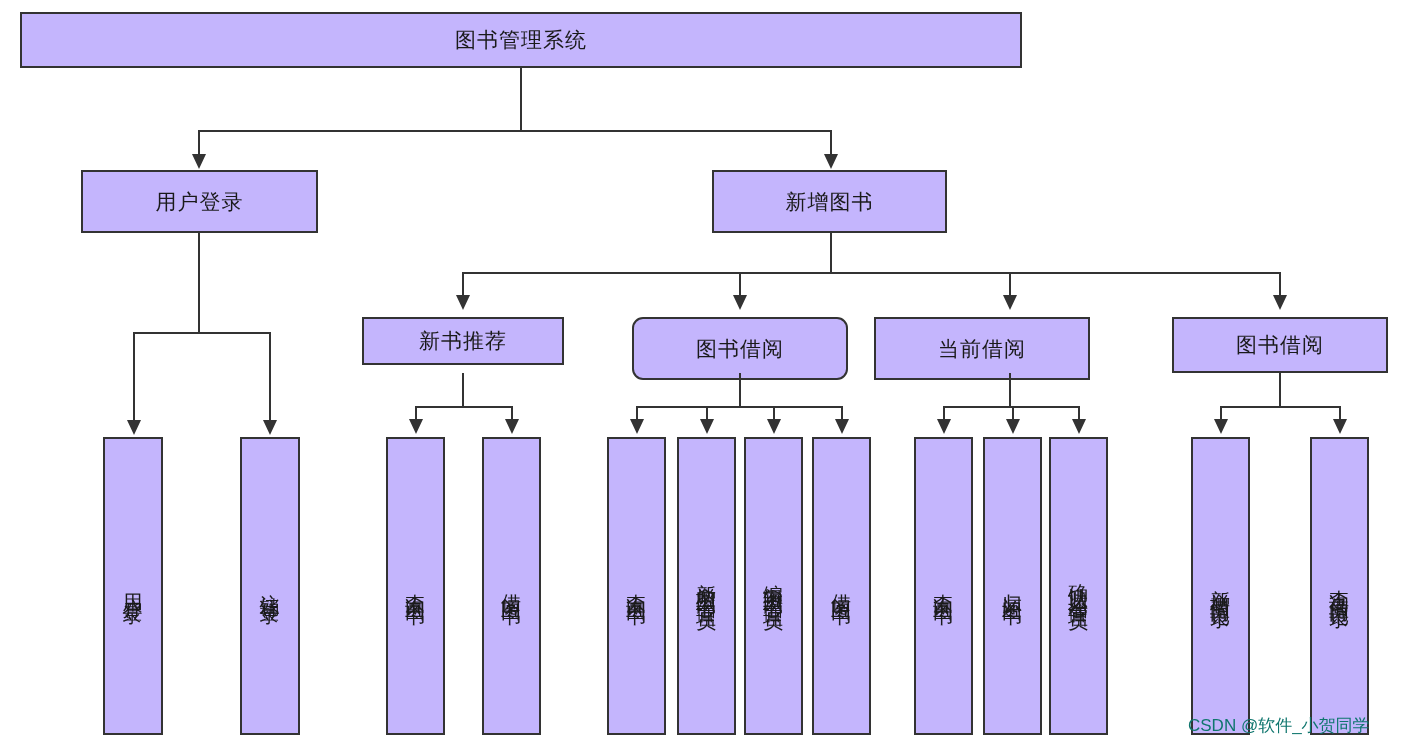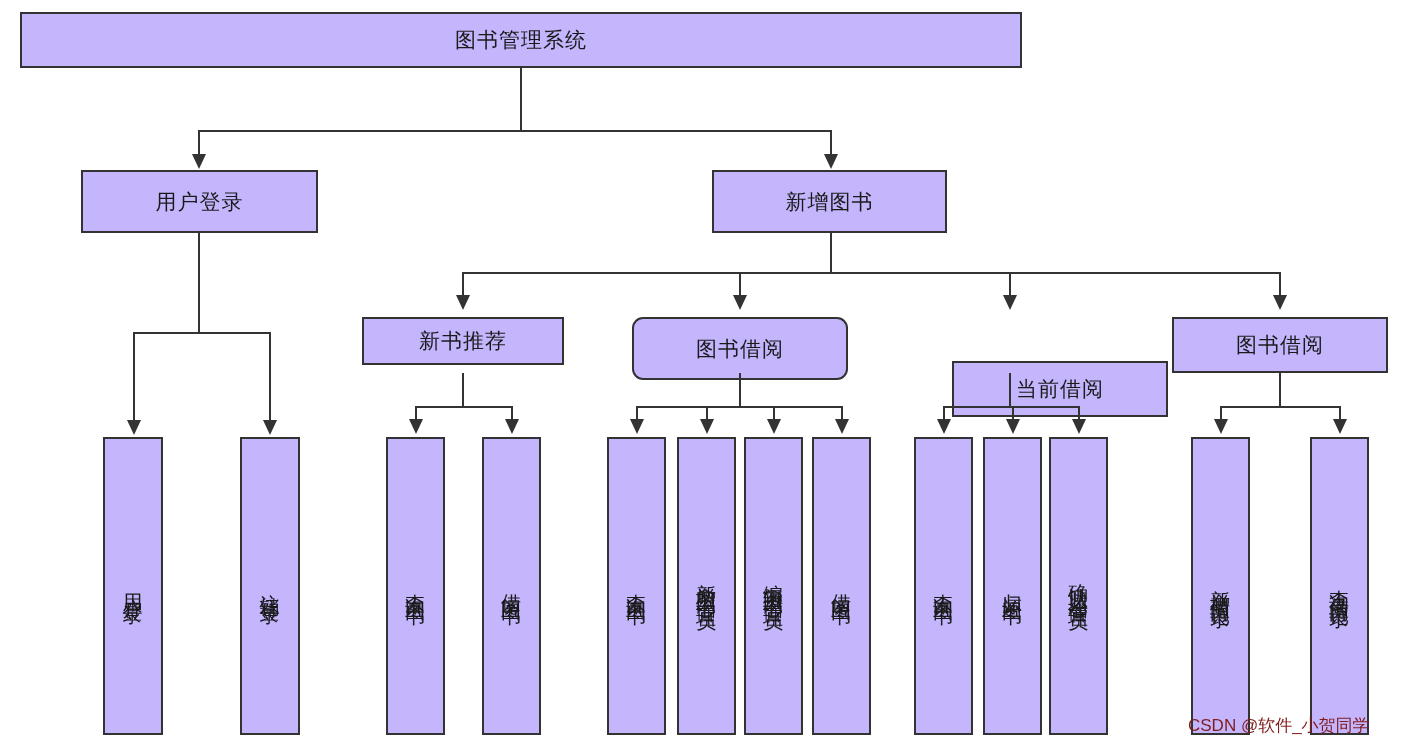--- a/index.html
+++ b/index.html
@@ -67,21 +67,21 @@
     border-left: 7px solid transparent;
     border-right: 7px solid transparent;
     border-top: 15px solid #333333;
   }
   
   #watermark {
     position: absolute;
     left: 1188px;
     top: 714px;
     font-size: 17px;
-    color: #7f1d1d;
+    color: #0f766e;
     white-space: nowrap;
     font-family: "Liberation Sans", "DejaVu Sans", sans-serif;
   }
 </style>
 </head>
 <body>
 
 <div id="canvas">
 
   <div class="node root" style="left:20px; top:12px; width:1002px; height:56px;">
@@ -121,21 +121,21 @@
   <div class="arrow" style="left:1003px; top:295px;"></div>
   <div class="vline" style="left:1279px; top:272px; height:25px;"></div>
   <div class="arrow" style="left:1273px; top:295px;"></div>
 
   <div class="node lvl2" style="left:362px; top:317px; width:202px; height:48px;">
     <span>新书推荐</span>
   </div>
   <div class="node lvl2" style="left:632px; top:317px; width:216px; height:63px;border-radius:11px;">
     <span>图书借阅</span>
   </div>
-  <div class="node lvl2" style="left:952px; top:317px; width:216px; height:56px;margin-top:44px;">
+  <div class="node lvl2" style="left:874px; top:317px; width:216px; height:63px;">
     <span>当前借阅</span>
   </div>
   <div class="node lvl2" style="left:1172px; top:317px; width:216px; height:56px;">
     <span>图书借阅</span>
   </div>
 
   <div class="vline" style="left:462px; top:373px; height:34px;"></div>
   <div class="hline" style="left:415px; top:406px; width:96px;"></div>
   <div class="vline" style="left:415px; top:406px; height:15px;"></div>
   <div class="arrow" style="left:409px; top:419px;"></div>

